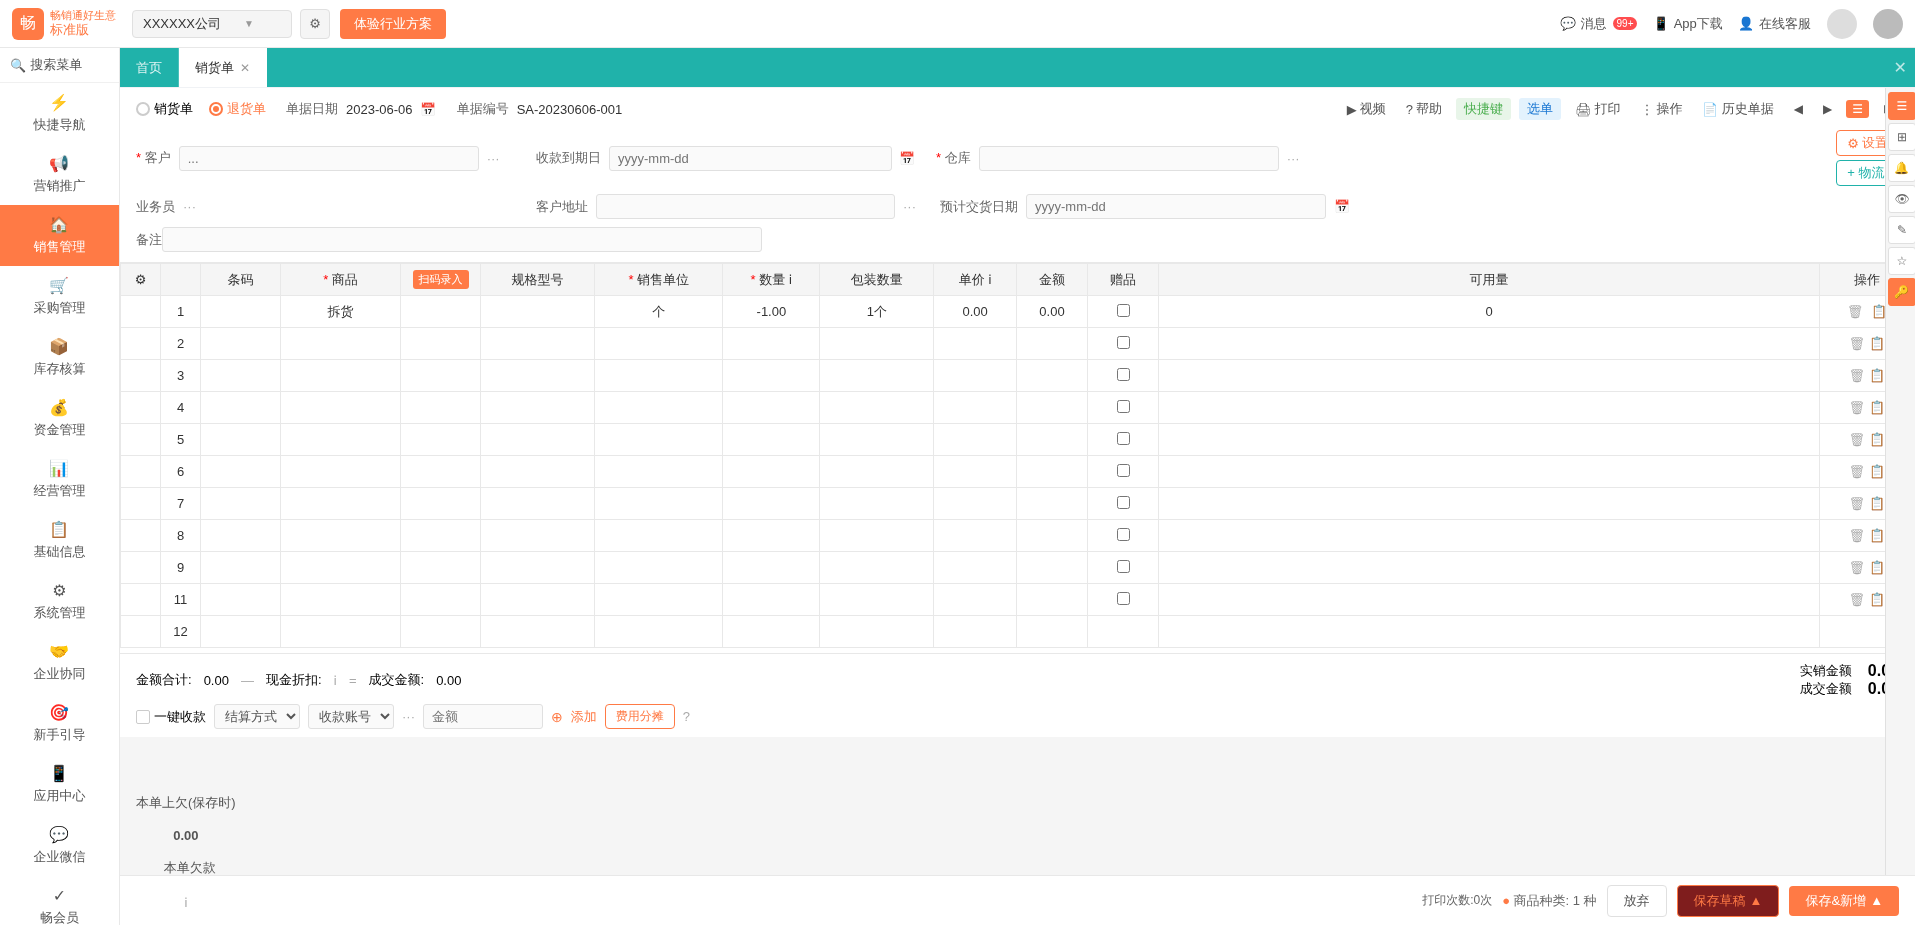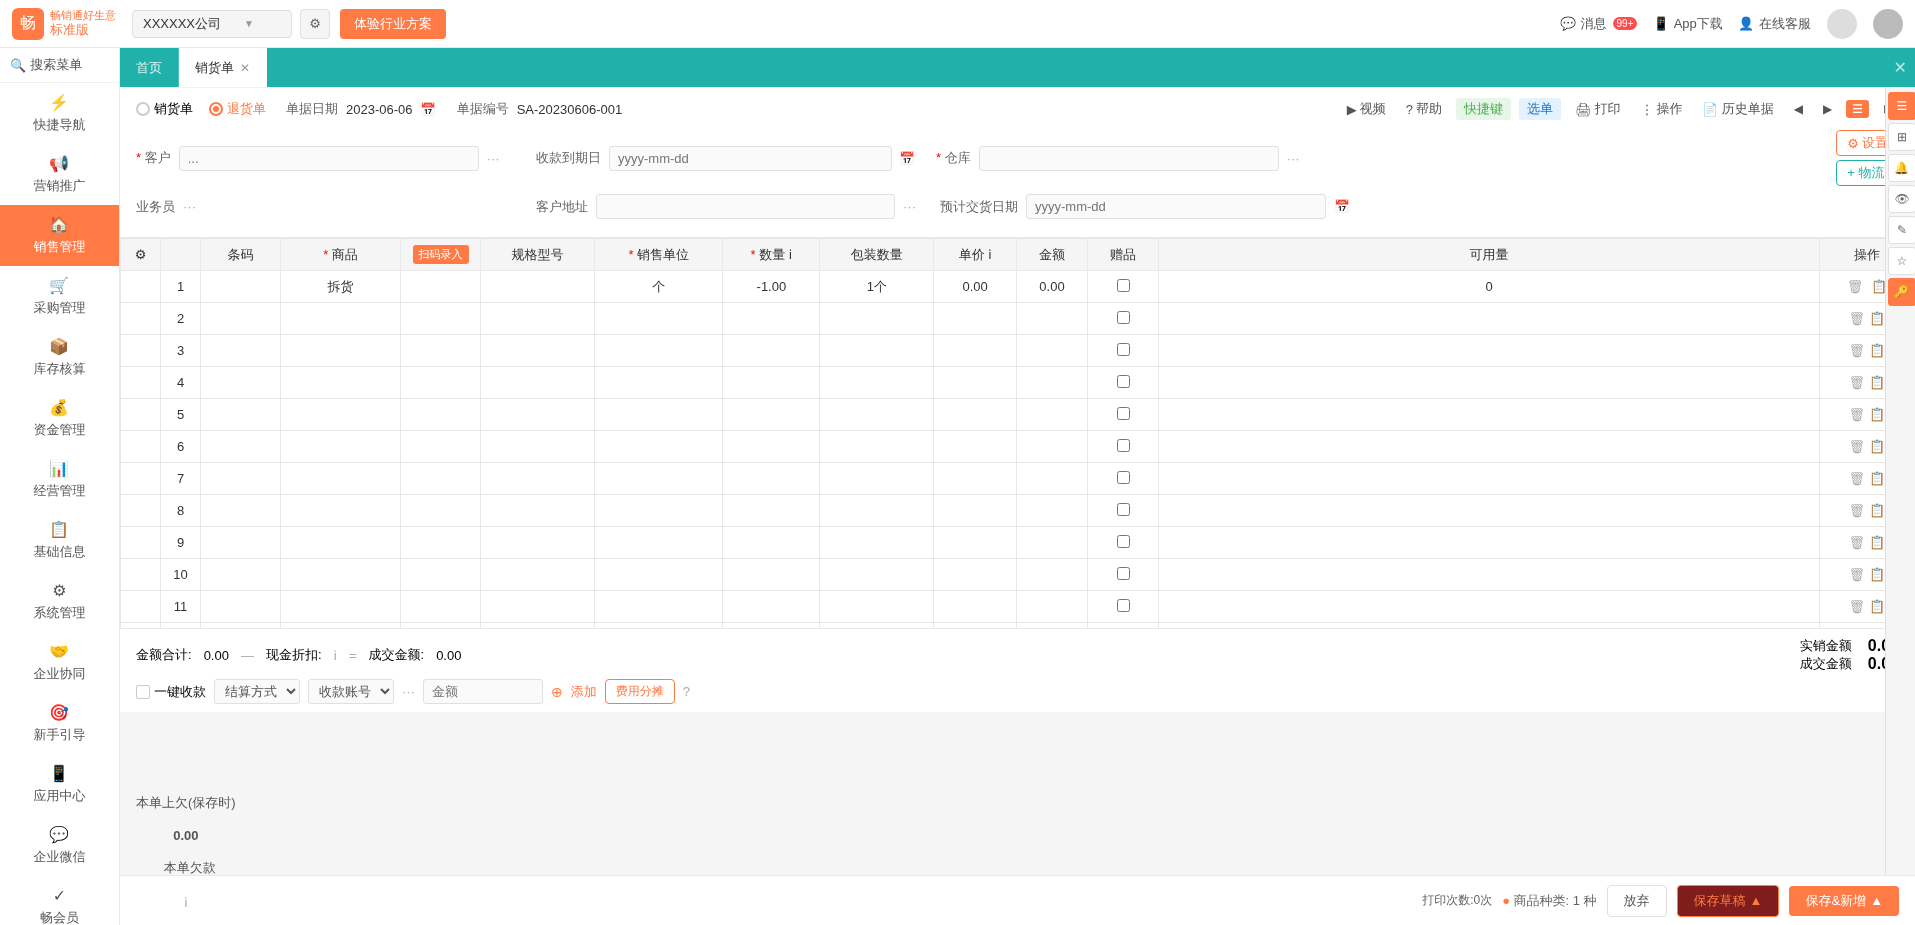--- a/index.html
+++ b/index.html
@@ -456,20 +456,24 @@
         <input class="form-input" style="flex: 1 1 0%;">
         <span class="form-input-dots">···</span>
       </div>
       <div class="form-col" style="flex:1; margin-left:24px;">
         <span class="field-label">预计交货日期</span>
         <input class="form-input" placeholder="yyyy-mm-dd" style="">
         <span style="cursor:pointer; color:#aaa;">📅</span>
       </div>
     </div>
 
+    <div class="form-row" style="margin-bottom:0;">
+      <span class="field-label">备注</span>
+      <input class="form-input" style="flex: 1 1 0%; max-width: 600px;">
+    </div>
   </div>
 
   <div class="table-area" style="height: 390px; overflow-y: auto;">
     <table class="data-table">
       <thead>
         <tr>
           <th style="width:40px;">⚙</th>
           <th style="width:40px;"></th>
           <th style="width:80px;">条码</th>
           <th style="width:120px;"><span class="th-required">*</span> 商品</th>
@@ -630,36 +634,20 @@
             <td></td>
             <td></td>
             <td></td>
             <td></td>
             <td><input type="checkbox" style=""></td>
             <td></td>
             <td><span style="cursor:pointer;color:#aaa;margin-right:4px;">🗑</span><span style="cursor:pointer;color:#aaa;">📋</span></td>
           </tr>
         <tr>
             <td></td>
-            <td>10</td>
-            <td></td>
-            <td></td>
-            <td></td>
-            <td></td>
-            <td></td>
-            <td></td>
-            <td></td>
-            <td></td>
-            <td></td>
-            <td><input type="checkbox" style=""></td>
-            <td></td>
-            <td><span style="cursor:pointer;color:#aaa;margin-right:4px;">🗑</span><span style="cursor:pointer;color:#aaa;">📋</span></td>
-          </tr>
-        <tr>
-            <td></td>
             <td>11</td>
             <td></td>
             <td></td>
             <td></td>
             <td></td>
             <td></td>
             <td></td>
             <td></td>
             <td></td>
             <td></td>

